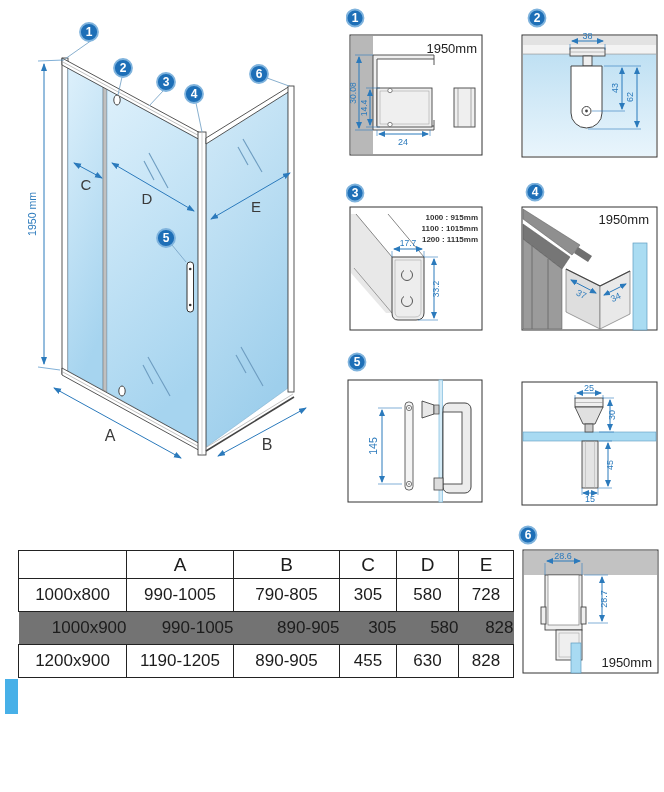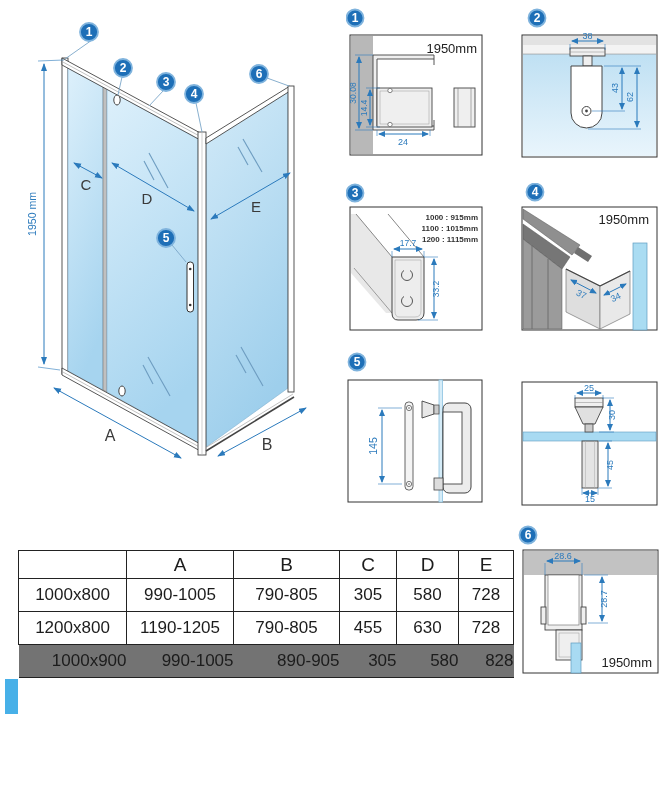--- a/index.html
+++ b/index.html
@@ -384,31 +384,31 @@
     </thead>
     <tbody>
       <tr>
         <td>1000x800</td>
         <td>990-1005</td>
         <td>790-805</td>
         <td>305</td>
         <td>580</td>
         <td>728</td>
       </tr>
-      <tr>
-        <td>1200x800</td>
-        <td>1190-1205</td>
-        <td>790-805</td>
-        <td>455</td>
-        <td>630</td>
-        <td>728</td>
-      </tr>
       <tr class="hl">
         <td>1000x900</td>
         <td>990-1005</td>
         <td>890-905</td>
         <td>305</td>
         <td>580</td>
         <td>828</td>
       </tr>
+      <tr>
+        <td>1200x900</td>
+        <td>1190-1205</td>
+        <td>890-905</td>
+        <td>455</td>
+        <td>630</td>
+        <td>828</td>
+      </tr>
     </tbody>
   </table>
 </div>
 
 </body></html>

